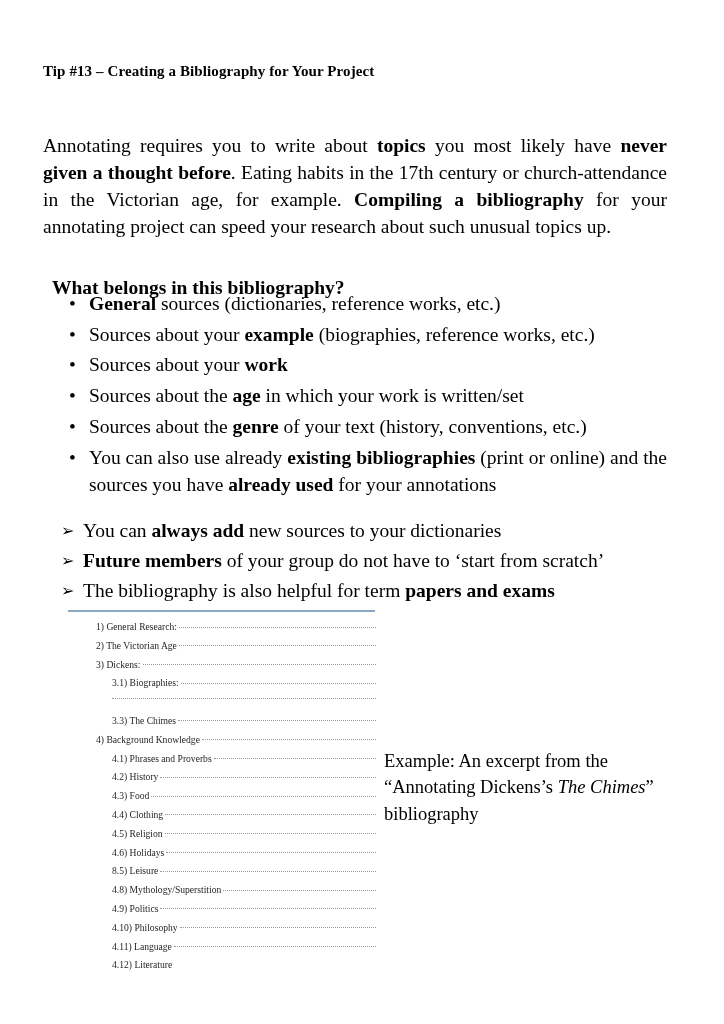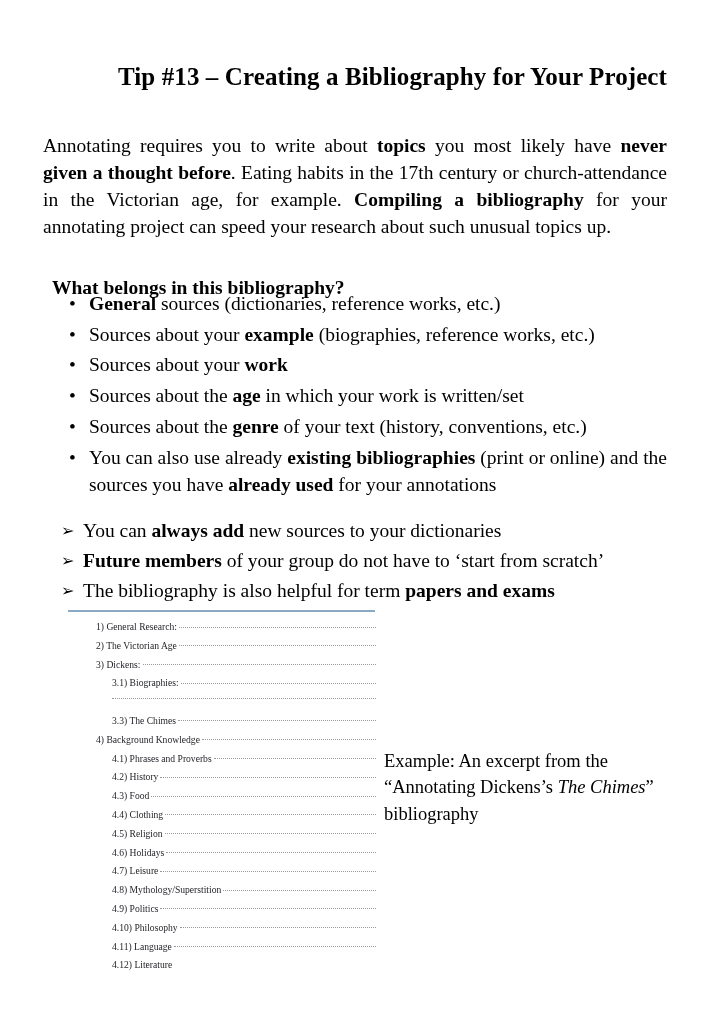--- a/index.html
+++ b/index.html
@@ -22,22 +22,22 @@
     width: 724px;
     height: 1024px;
   }
 
   
   .doc-title {
     position: absolute;
     left: 43px;
     top: 43px;
     width: 624px;
-    text-align: right;
-    font-size: 25px;
+    text-align: left;
+    font-size: 15px;
     font-weight: bold;
     letter-spacing: 0.1px;
     margin-top: 20px;
   }
 
   
   .intro {
     position: absolute;
     left: 43px;
     top: 112px;
@@ -287,21 +287,21 @@
         </li>
         <li class="lvl2">
           <span class="toc-entry-text">4.5) Religion</span>
           <span class="toc-leader"></span>
         </li>
         <li class="lvl2">
           <span class="toc-entry-text">4.6) Holidays</span>
           <span class="toc-leader"></span>
         </li>
         <li class="lvl2">
-          <span class="toc-entry-text">4.7) Leisure</span>
+          <span class="toc-entry-text">8.5) Leisure</span>
           <span class="toc-leader"></span>
         </li>
         <li class="lvl2">
           <span class="toc-entry-text">4.8) Mythology/Superstition</span>
           <span class="toc-leader"></span>
         </li>
         <li class="lvl2">
           <span class="toc-entry-text">4.9) Politics</span>
           <span class="toc-leader"></span>
         </li>

